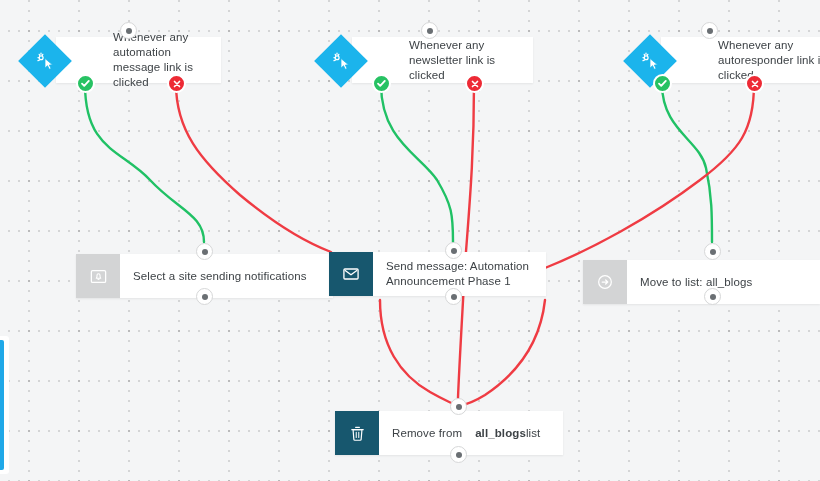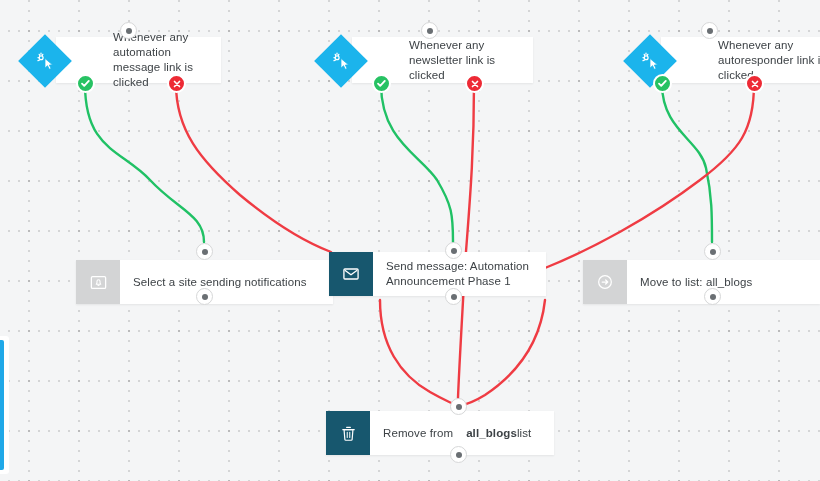--- a/index.html
+++ b/index.html
@@ -259,21 +259,21 @@
     <svg width="11" height="11" viewBox="0 0 12 12">
         <path d="M2.2 6.2 L4.6 8.6 L9.6 3.2" fill="none" stroke="#fff" stroke-width="2" stroke-linecap="round" stroke-linejoin="round"></path>
       </svg>
   </div>
   <div class="badge no" style="left:745px; top:74px;">
     <svg width="10" height="10" viewBox="0 0 12 12">
         <path d="M3 3 L9 9 M9 3 L3 9" fill="none" stroke="#fff" stroke-width="2" stroke-linecap="round"></path>
       </svg>
   </div>
 
-  <div class="node action" style="left:76px; top:260px; width:257px;">
+  <div class="node action" style="left:76px; top:254px; width:257px;">
     <div class="icon-box gray">
       <svg width="19" height="19" viewBox="0 0 24 24">
         <rect x="3" y="4.5" width="18" height="15" rx="1.6" fill="none" stroke="#ffffff" stroke-width="1.6"></rect>
         <path d="M9.2 14.2 h5.6 c0-0.6-0.9-0.9-0.9-2.4 v-1.4 a1.9 1.9 0 0 0-3.8 0 v1.4 c0 1.5-0.9 1.8-0.9 2.4 z" fill="none" stroke="#ffffff" stroke-width="1.4" stroke-linejoin="round"></path>
         <path d="M11.1 15.2 a1 1 0 0 0 1.8 0" fill="none" stroke="#ffffff" stroke-width="1.3" stroke-linecap="round"></path>
       </svg>
     </div>
     <div class="action-label">Select a site sending notifications</div>
   </div>
   <div class="dot" style="left:196px; top:243px;"></div>
@@ -296,21 +296,21 @@
       <svg width="20" height="20" viewBox="0 0 24 24">
         <circle cx="12" cy="12" r="7.6" fill="none" stroke="#ffffff" stroke-width="1.5"></circle>
         <path d="M8.6 12 h6.6 M12.8 9.6 L15.3 12 L12.8 14.4" fill="none" stroke="#ffffff" stroke-width="1.5" stroke-linecap="round" stroke-linejoin="round"></path>
       </svg>
     </div>
     <div class="action-label">Move to list: all_blogs</div>
   </div>
   <div class="dot" style="left:704px; top:243px;"></div>
   <div class="dot" style="left:704px; top:288px;"></div>
 
-  <div class="node action" style="left:326px; top:411px; width:228px;">
+  <div class="node action" style="left:335px; top:411px; width:228px;">
     <div class="icon-box teal">
       <svg width="19" height="19" viewBox="0 0 24 24">
         <path d="M6.4 7.2 h11.2 l-1 12.2 a1.2 1.2 0 0 1-1.2 1.1 H8.6 a1.2 1.2 0 0 1-1.2-1.1 Z" fill="none" stroke="#ffffff" stroke-width="1.5" stroke-linejoin="round"></path>
         <path d="M4.8 7.2 h14.4 M9.6 4.2 h4.8" fill="none" stroke="#ffffff" stroke-width="1.5" stroke-linecap="round"></path>
         <path d="M10.4 10.4 v6.6 M13.6 10.4 v6.6" fill="none" stroke="#ffffff" stroke-width="1.3" stroke-linecap="round"></path>
       </svg>
     </div>
     <div class="action-label">
       <span>Remove from </span>
         <b>all_blogs</b>

